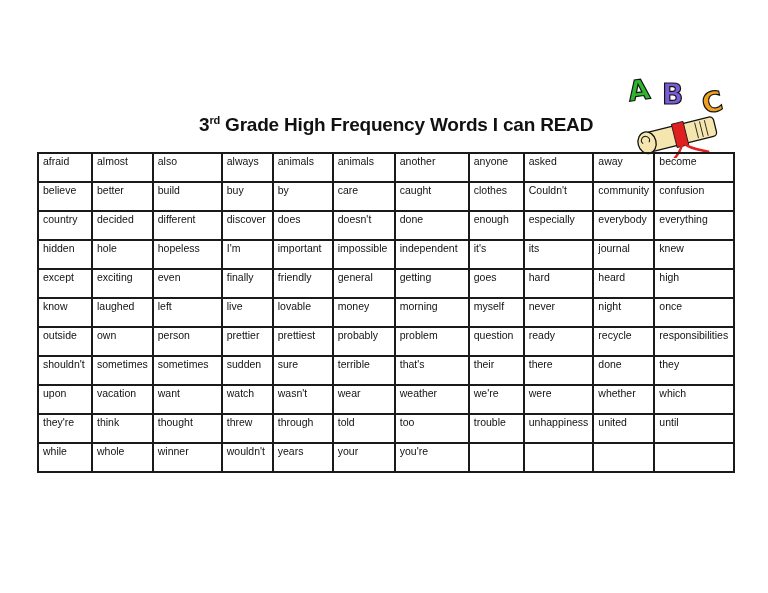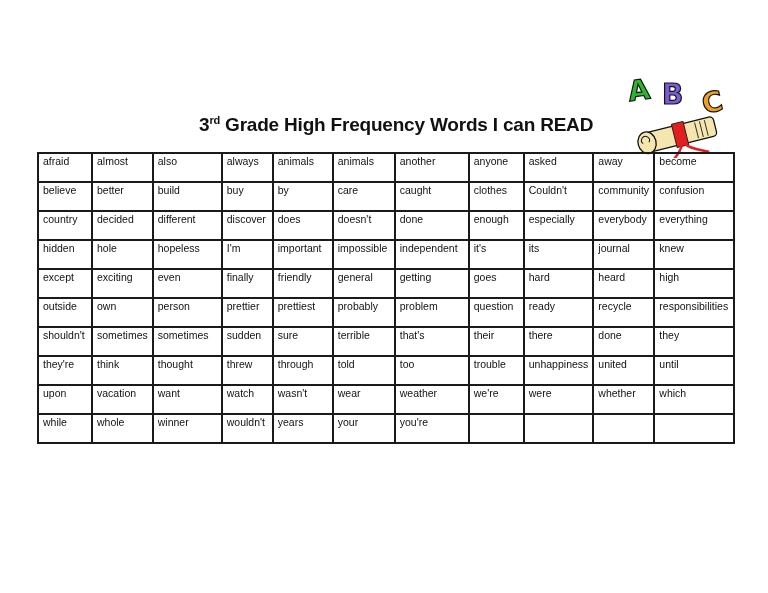--- a/index.html
+++ b/index.html
@@ -106,20 +106,33 @@
         <td>finally</td>
         <td>friendly</td>
         <td>general</td>
         <td>getting</td>
         <td>goes</td>
         <td>hard</td>
         <td>heard</td>
         <td>high</td>
       </tr>
       <tr>
+        <td>know</td>
+        <td>laughed</td>
+        <td>left</td>
+        <td>live</td>
+        <td>lovable</td>
+        <td>money</td>
+        <td>morning</td>
+        <td>myself</td>
+        <td>never</td>
+        <td>night</td>
+        <td>once</td>
+      </tr>
+      <tr>
         <td>outside</td>
         <td>own</td>
         <td>person</td>
         <td>prettier</td>
         <td>prettiest</td>
         <td>probably</td>
         <td>problem</td>
         <td>question</td>
         <td>ready</td>
         <td>recycle</td>
@@ -132,44 +145,44 @@
         <td>sudden</td>
         <td>sure</td>
         <td>terrible</td>
         <td>that's</td>
         <td>their</td>
         <td>there</td>
         <td>done</td>
         <td>they</td>
       </tr>
       <tr>
+        <td>upon</td>
+        <td>vacation</td>
+        <td>want</td>
+        <td>watch</td>
+        <td>wasn't</td>
+        <td>wear</td>
+        <td>weather</td>
+        <td>we're</td>
+        <td>were</td>
+        <td>whether</td>
+        <td>which</td>
+      </tr>
+      <tr>
         <td>they're</td>
         <td>think</td>
         <td>thought</td>
         <td>threw</td>
         <td>through</td>
         <td>told</td>
         <td>too</td>
         <td>trouble</td>
         <td>unhappiness</td>
         <td>united</td>
         <td>until</td>
-      </tr>
-      <tr>
-        <td>upon</td>
-        <td>vacation</td>
-        <td>want</td>
-        <td>watch</td>
-        <td>wasn't</td>
-        <td>wear</td>
-        <td>weather</td>
-        <td>we're</td>
-        <td>were</td>
-        <td>whether</td>
-        <td>which</td>
       </tr>
       <tr>
         <td>while</td>
         <td>whole</td>
         <td>winner</td>
         <td>wouldn't</td>
         <td>years</td>
         <td>your</td>
         <td>you're</td>
         <td></td>

